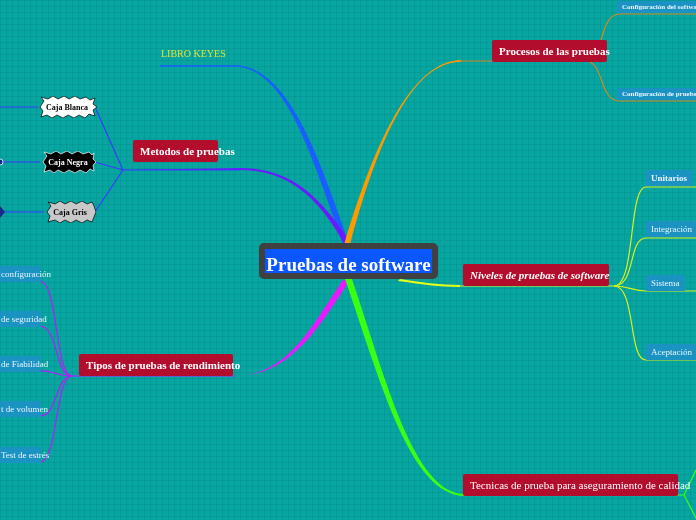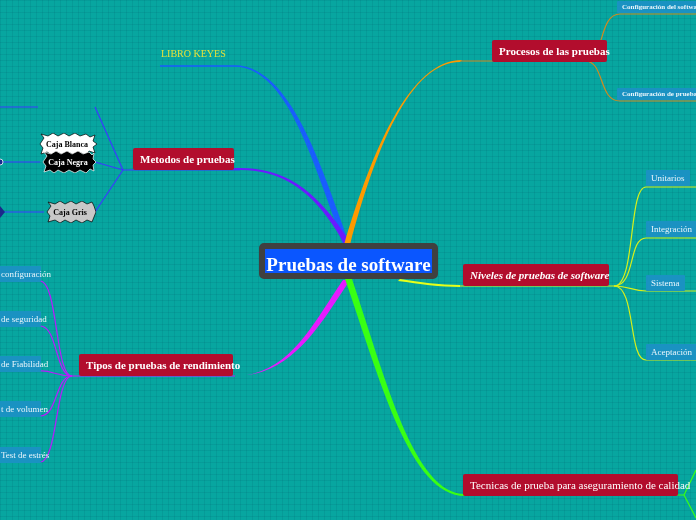--- a/index.html
+++ b/index.html
@@ -84,23 +84,23 @@
   <path d="M684,495 L696,518" stroke="#39ff14" stroke-width="1.2" fill="none"></path>
 
   <circle cx="0" cy="162" r="3" fill="#1a2a8a" stroke="#fff" stroke-width="0.8"></circle>
   <path d="M-4,212 L0,206 L5,212 L0,218 Z" fill="#1a2a8a"></path>
 </svg>
 
 <div class="node central">Pruebas de software</div>
 
 <div class="node plain" style="left:161px; top:48px;">LIBRO KEYES</div>
 
-<div class="node main" style="left:133px; top:148px; width:101px;">Metodos de pruebas</div>
+<div class="node main" style="left:133px; top:140px; width:85px;">Metodos de pruebas</div>
 
-<div class="burst" style="left:37px; top:96px; width:60px; height:22px;margin-top:37px;">
+<div class="burst" style="left:37px; top:96px; width:60px; height:22px;">
   <svg width="60" height="22">
       <polygon points="3,11 7,5 4,1 11,3 16,0 21,3 27,0 32,3 38,0 43,3 49,1 53,4 58,2 56,8 60,11 56,14 58,20 52,18 48,22 42,19 37,22 31,19 26,22 20,19 15,22 10,19 4,21 6,15" fill="#ffffff" stroke="#000" stroke-width="0.7"></polygon>
     </svg>
   <span style="color:#000">Caja Blanca</span>
 </div>
 <div class="burst" style="left:40px; top:151px; width:56px; height:22px;">
   <svg width="56" height="22">
       <polygon points="3,11 7,5 4,1 11,3 16,0 21,3 27,0 32,3 38,0 43,3 49,1 52,4 54,2 53,8 56,11 53,14 54,20 50,18 46,22 40,19 35,22 29,19 24,22 18,19 14,22 10,19 4,21 6,15" fill="#000" stroke="#fff" stroke-width="0.7"></polygon>
     </svg>
   <span style="color:#fff">Caja Negra</span>
@@ -117,18 +117,18 @@
 <div class="node sub left" style="left:-4px; top:311px; width:45px;">de seguridad</div>
 <div class="node sub left" style="left:-4px; top:356px; width:45px;">de Fiabilidad</div>
 <div class="node sub left" style="left:-4px; top:401px; width:45px;">t de volumen</div>
 <div class="node sub left" style="left:-4px; top:447px; width:45px;">Test de estrés</div>
 
 <div class="node main" style="left:463px; top:40px; width:115px;margin-left:29px;">Procesos de las pruebas</div>
 <div class="node sub tiny" style="left:617px; top:1px; width:90px;">Configuración del softwa</div>
 <div class="node sub tiny" style="left:617px; top:88px; width:90px;">Configuración de prueba</div>
 
 <div class="node main" style="left:463px; top:264px; width:146px;font-style:italic;">Niveles de pruebas de software</div>
-<div class="node sub" style="left:646px; top:170px;">Unitarios</div>
+<div class="node sub" style="left:646px; top:170px;font-weight:bold;">Unitarios</div>
 <div class="node sub" style="left:646px; top:221px;">Integración</div>
 <div class="node sub" style="left:646px; top:275px;">Sistema</div>
 <div class="node sub" style="left:646px; top:344px;">Aceptación</div>
 
 <div class="node main light" style="left:463px; top:474px; width:215px;">Tecnicas de prueba para aseguramiento de calidad</div>
 
 </body></html>

